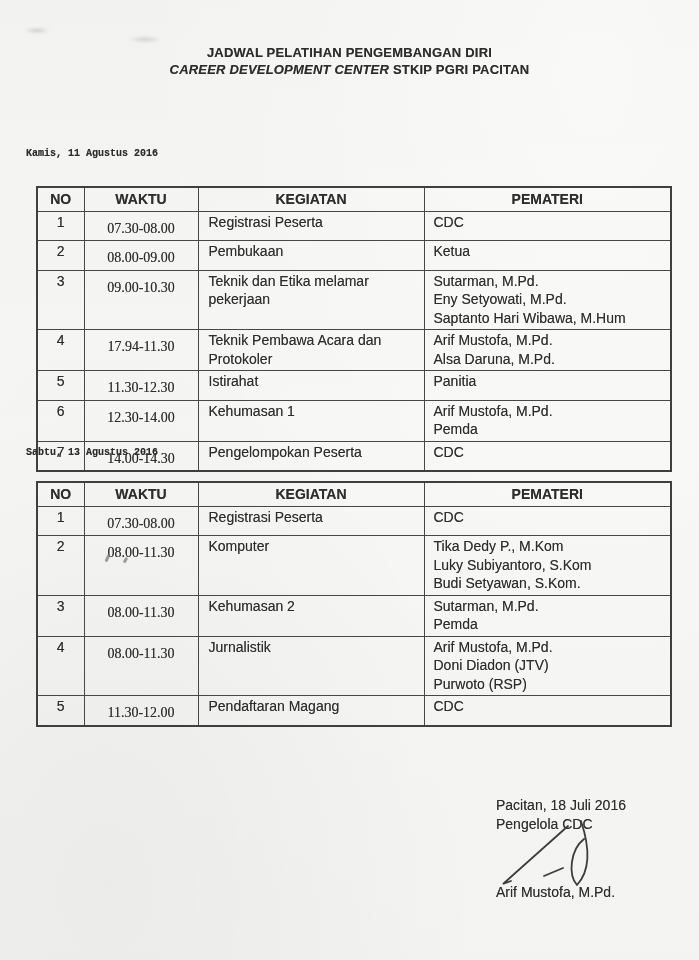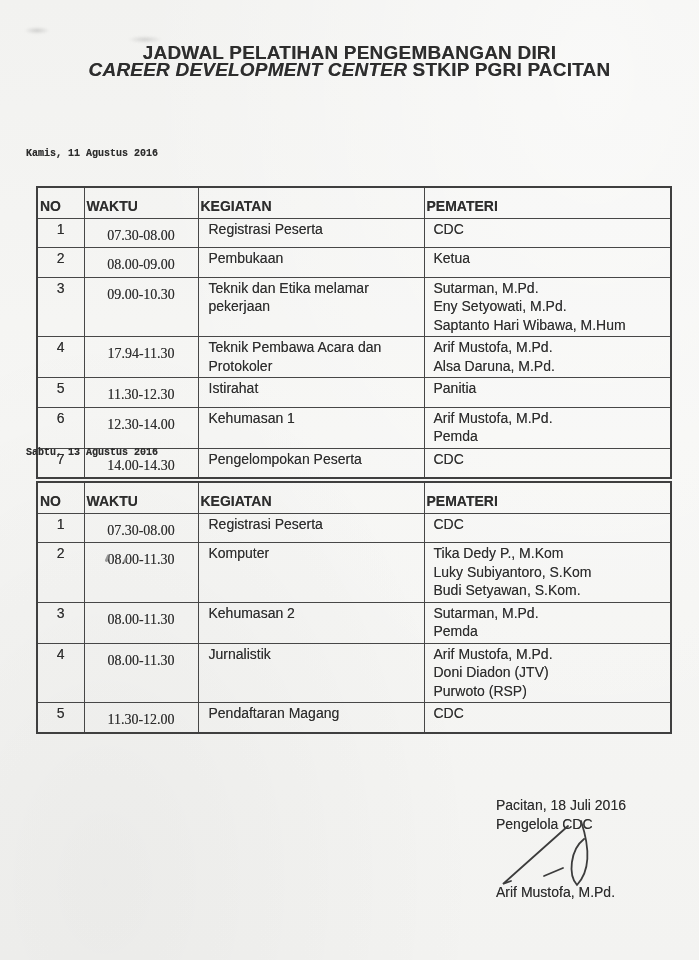--- a/index.html
+++ b/index.html
@@ -12,42 +12,42 @@
     font-family:"Liberation Sans", sans-serif;
     color:#2d2d2d;
     background:
       radial-gradient(ellipse at 15% 92%, rgba(0,0,0,0.035), transparent 45%),
       radial-gradient(ellipse at 85% 8%, rgba(255,255,255,0.5), transparent 55%),
       linear-gradient(180deg, #f2f2f0 0%, #f6f6f4 45%, #f3f3f1 100%);
     text-shadow: 0 0 0.5px rgba(45,45,45,0.55);
   }
 
   .title { position:absolute; top:44px; left:0; right:0; text-align:center;
-           font-weight:bold; font-size:19px; line-height:17px; letter-spacing:.2px; }
+           font-weight:bold; font-size:13px; line-height:17px; letter-spacing:.2px; }
   .title .italic { font-style:italic;margin-top:32px; }
 
   .day-heading { position:absolute; left:26px; font-weight:bold; font-size:10px;font-family:Liberation Mono, monospace; }
   .day1 { top:148px; }
   .day2 { top:447px; }
 
   table.schedule {
     position:absolute; left:36px; width:634px;
     border-collapse:collapse; table-layout:fixed;
     border:2px solid #3f3f3f;
   }
   .t1 { top:186px; }
   .t2 { top:481px; }
   table.schedule th, table.schedule td {
     border:1.5px solid #474747;
     font-size:14px; line-height:18.5px;
     vertical-align:top;
     white-space:pre-line;
     overflow:hidden;
   }
-  table.schedule th { font-weight:bold; text-align:left; padding:9px 2px 2px; }
+  table.schedule th { font-weight:bold; text-align:center; padding:2px 2px 2px; }
   td.c-no     { text-align:center; padding:1px 2px 2px; }
   td.c-waktu  { text-align:center; padding:8px 2px 2px;font-family:Liberation Serif, serif; }
   td.c-keg    { padding:1px 6px 2px 10px; }
   td.c-pem    { padding:1px 6px 2px 9px; }
 
   .sig-block { position:absolute; left:496px; top:796px; font-size:14px; line-height:19px; }
   .sig-name  { position:absolute; left:496px; top:884px; font-size:14px; }
   .sig-scribble { position:absolute; left:488px; top:812px; }
   .sig-scribble path { stroke:#3c3c3c; stroke-width:1.8; fill:none; stroke-linecap:round; }
 

